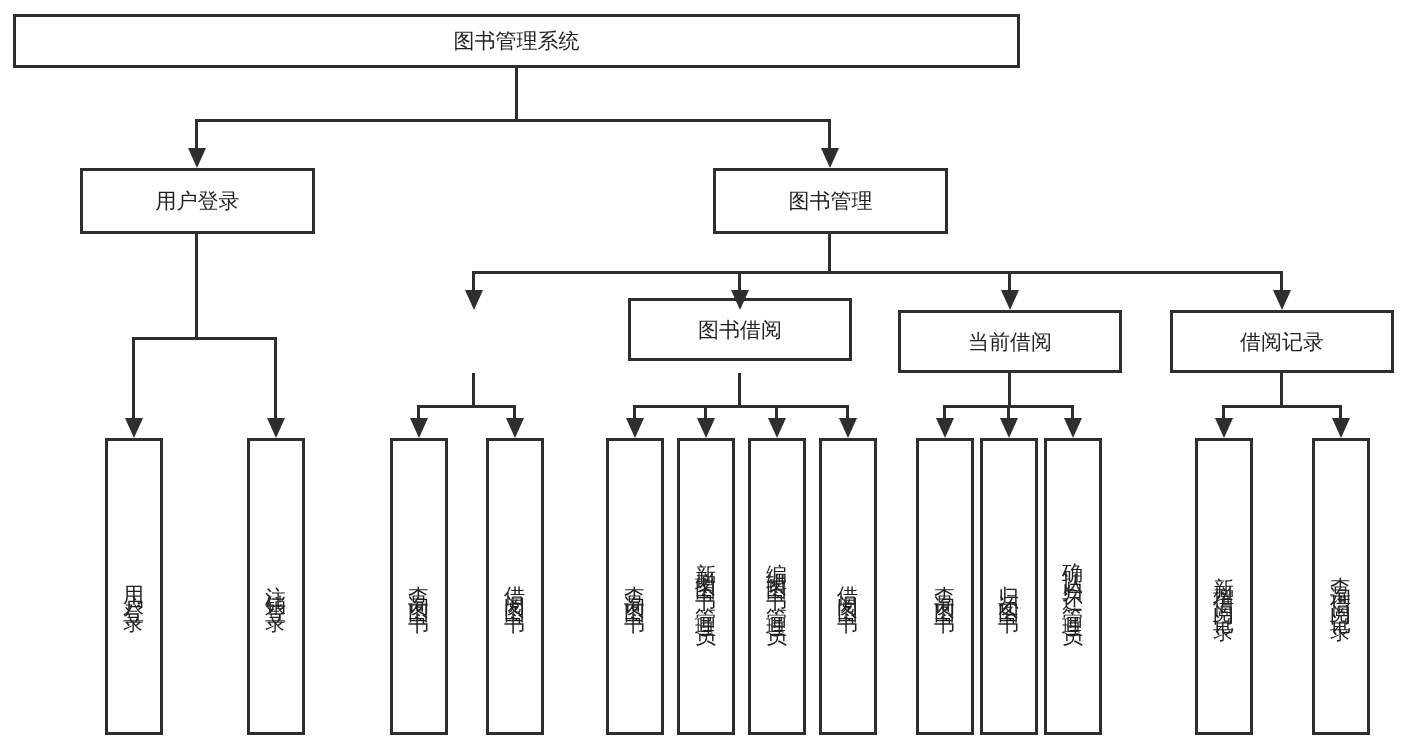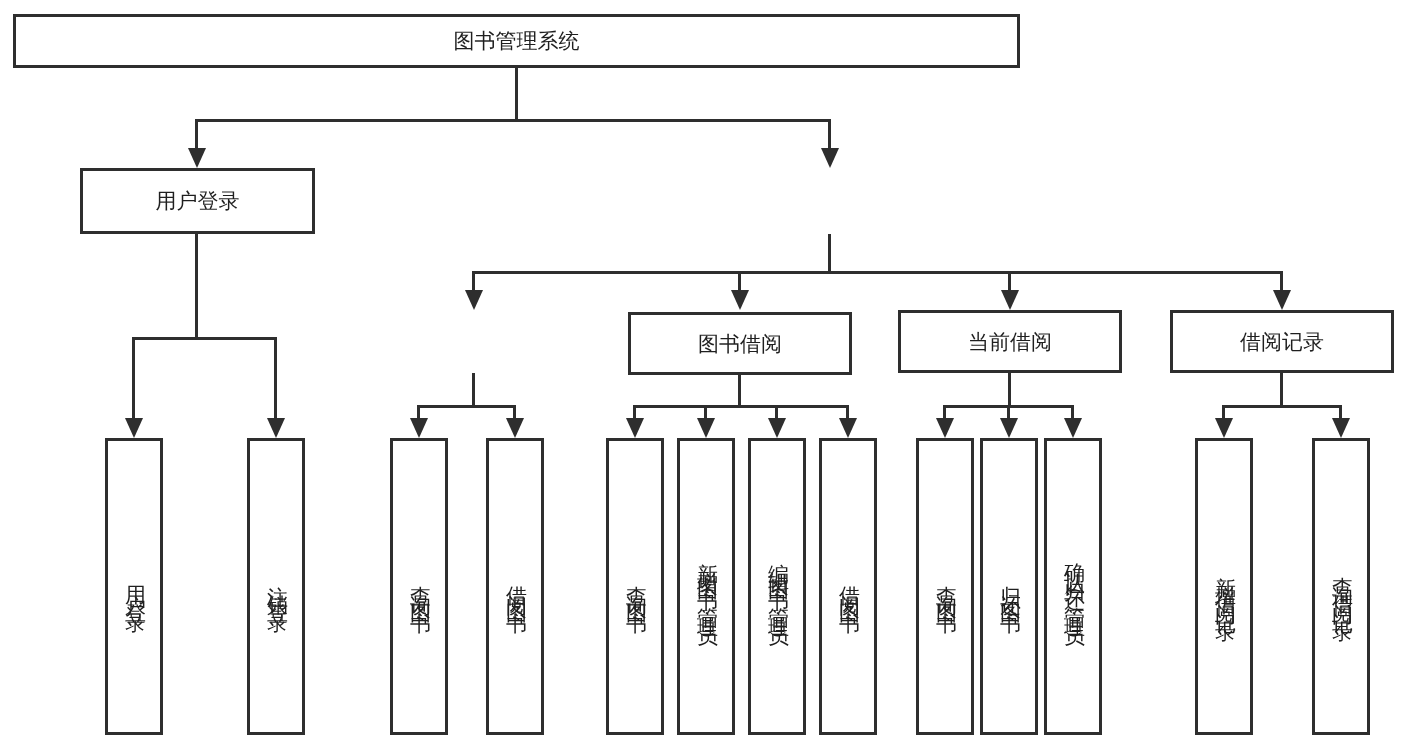--- a/index.html
+++ b/index.html
@@ -4,21 +4,21 @@
 <style>
   :root{
     --line:#2e2e2e;
     --text:#1f1f1f;
     --bg:#ffffff;
     --wm:#c9c9d2;
   }
   html,body{margin:0;padding:0;background:var(--bg);}
   .canvas{
     position:relative;width:1405px;height:747px;background:var(--bg);
-    font-family:Liberation Mono, monospace;overflow:hidden;
+    font-family:Liberation Sans, sans-serif;overflow:hidden;
   }
   .node{
     position:absolute;background:#fff;border:3px solid var(--line);
     box-sizing:border-box;display:flex;align-items:center;justify-content:center;
     color:var(--text);
   }
   .node .lbl{font-size:21px;white-space:nowrap;}
   .leaf{top:438px;width:58px;height:297px;}
   .leaf .lbl{
     writing-mode:vertical-rl;text-orientation:mixed;
@@ -41,22 +41,25 @@
 
 <div class="canvas">
 
   <div class="node" style="left:13px;top:14px;width:1007px;height:54px">
     <span class="lbl">图书管理系统</span>
   </div>
 
   <div class="node" style="left:80px;top:168px;width:235px;height:66px">
     <span class="lbl">用户登录</span>
   </div>
+  <div class="node" style="left:713px;top:168px;width:235px;height:66px">
+    <span class="lbl">图书管理</span>
+  </div>
 
-  <div class="node" style="left:628px;top:312px;width:224px;height:63px">
+  <div class="node" style="left:628px;top:298px;width:224px;height:63px">
     <span class="lbl">图书借阅</span>
   </div>
   <div class="node" style="left:898px;top:310px;width:224px;height:63px">
     <span class="lbl">当前借阅</span>
   </div>
   <div class="node" style="left:1170px;top:310px;width:224px;height:63px">
     <span class="lbl">借阅记录</span>
   </div>
 
   <div class="node leaf" style="left:105px">

